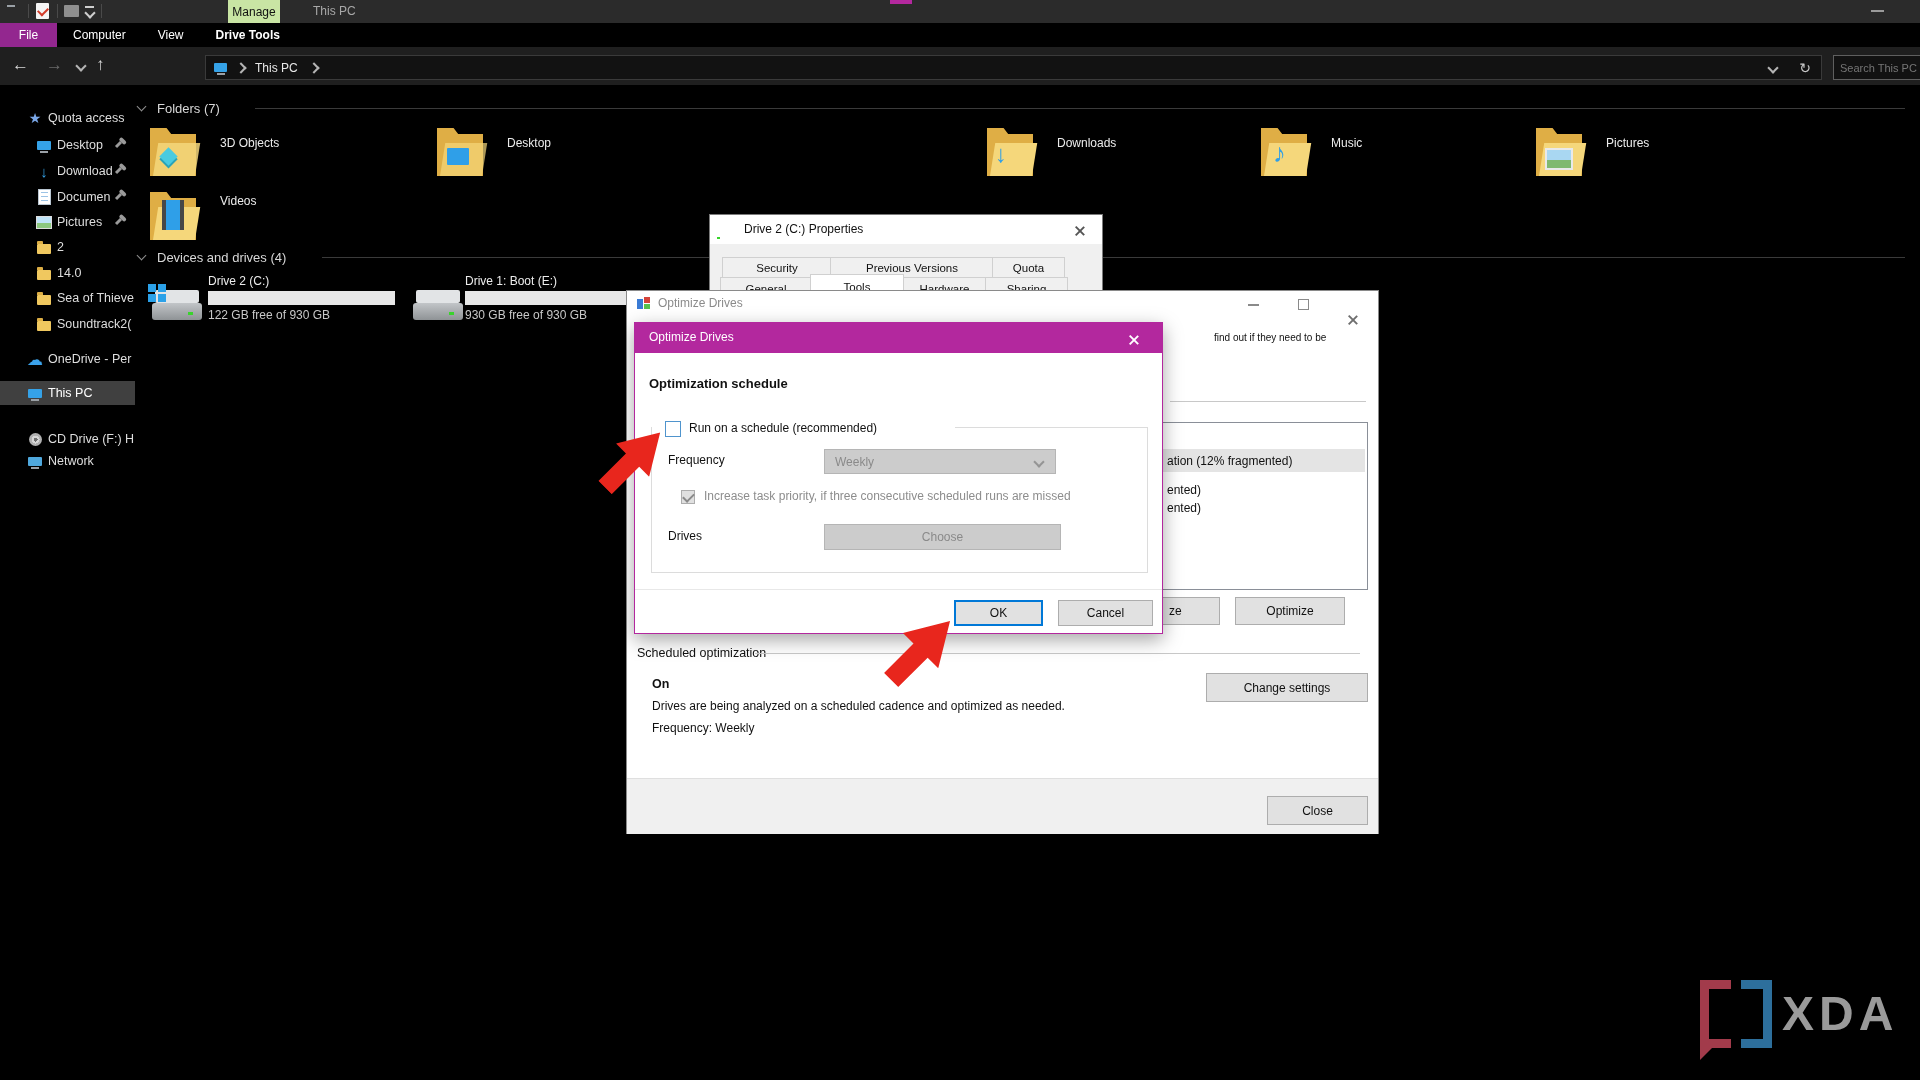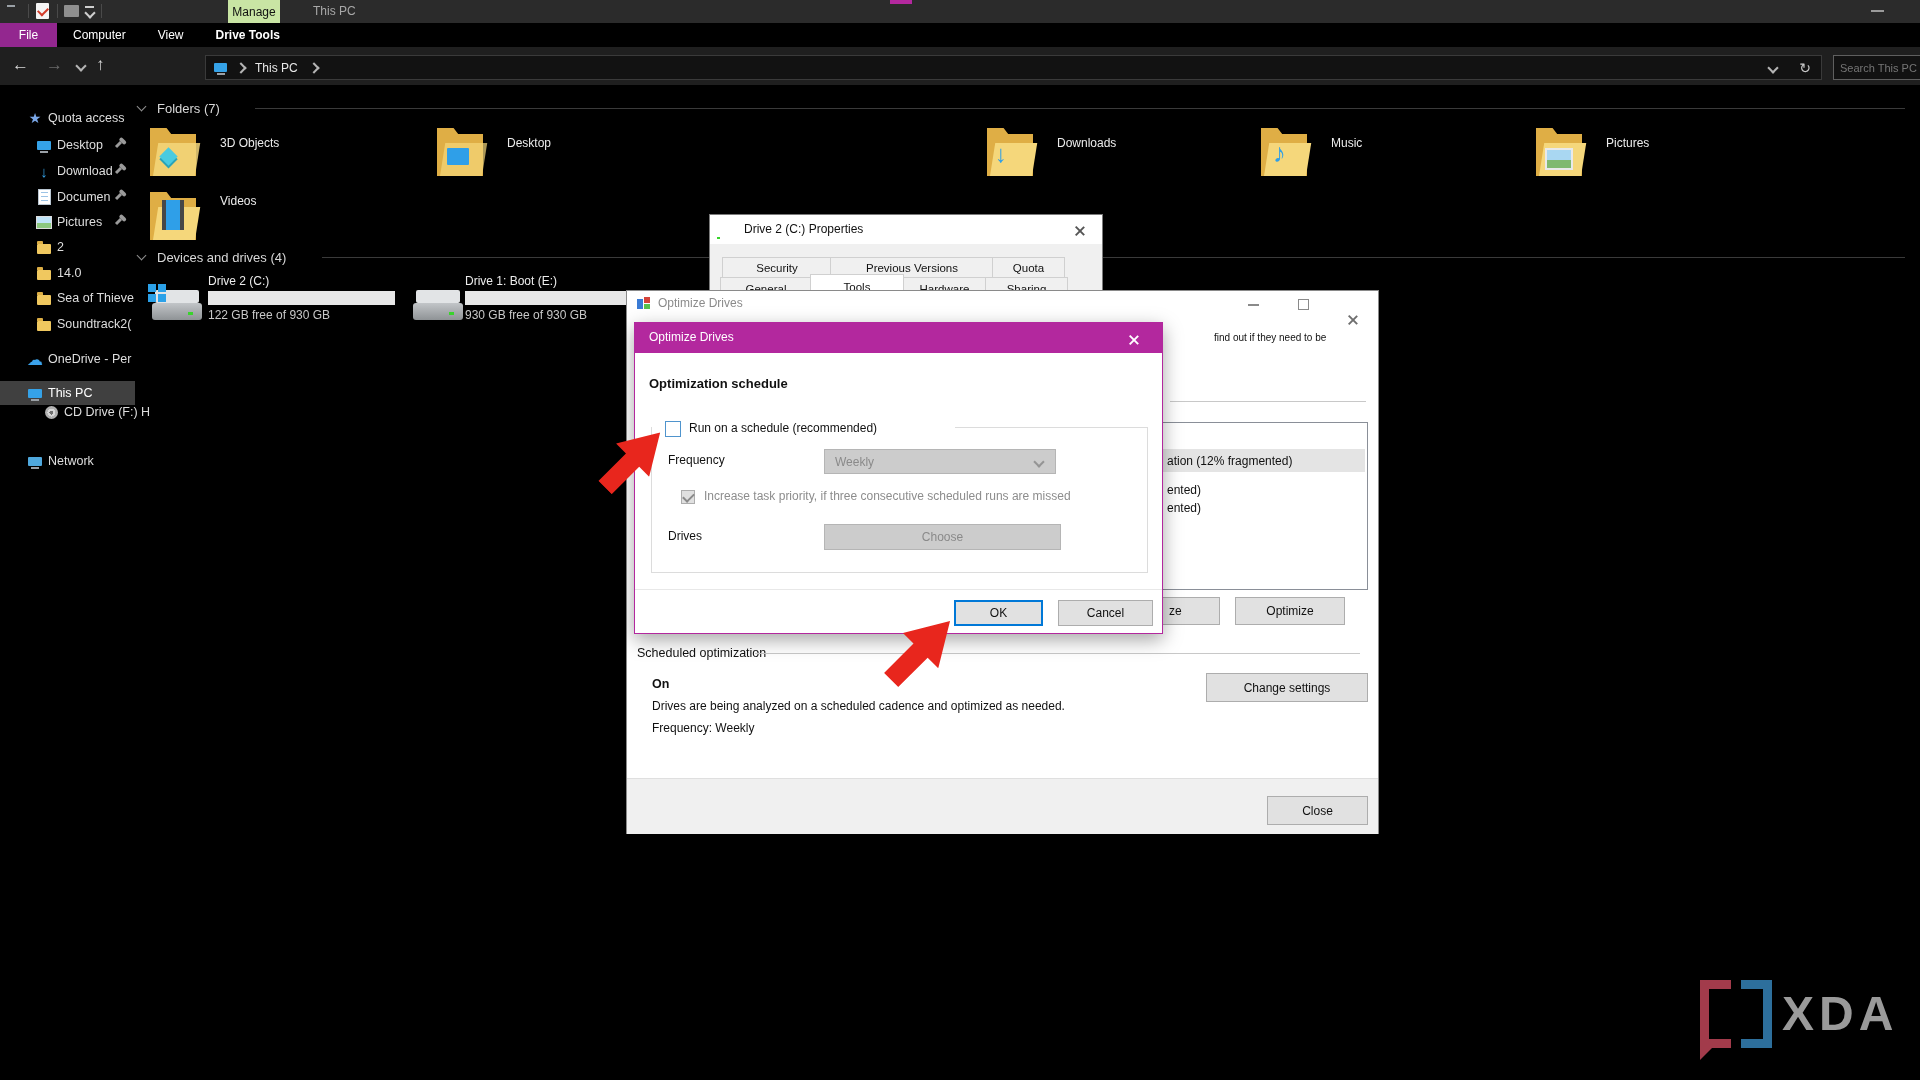--- a/index.html
+++ b/index.html
@@ -199,21 +199,21 @@
     <div class="sb-row" style="top:262px;">
       <span class="sb-ico" style="left:27px;color:#3ba2ea;font-size:16px;">☁</span>
       <span style="margin-left:48px;">OneDrive - Per</span>
       </div>
     <div class="sb-row sel" style="top:296px;">
       <span class="sb-ico" style="left:27px;">
           <span class="smon"></span>
         </span>
       <span style="margin-left:48px;">This PC</span>
       </div>
-    <div class="sb-row" style="top:315px;margin-left:16px;">
+    <div class="sb-row" style="top:342px;">
       <span class="sb-ico" style="left:27px;">
           <span class="sdisc"></span>
         </span>
       <span style="margin-left:48px;">CD Drive (F:) H</span>
       </div>
     <div class="sb-row" style="top:364px;">
       <span class="sb-ico" style="left:27px;">
           <span class="smon" style="background:#4fa8dd;"></span>
         </span>
       <span style="margin-left:48px;">Network</span>

